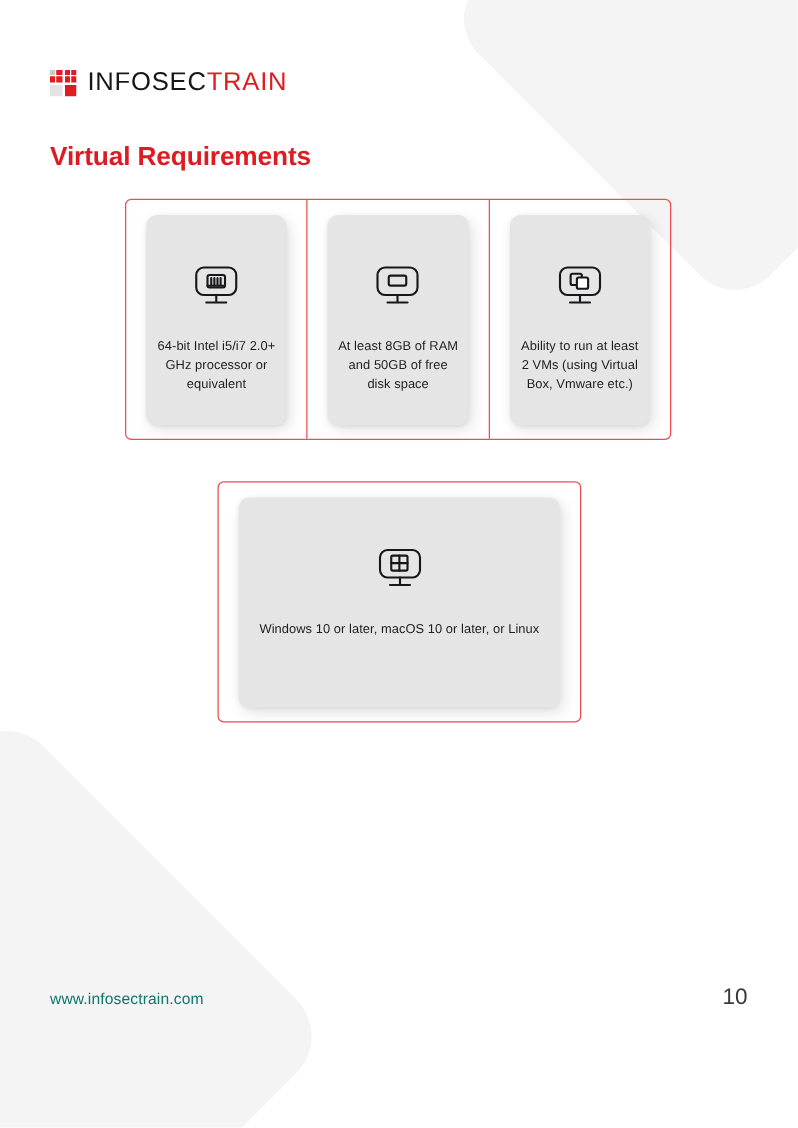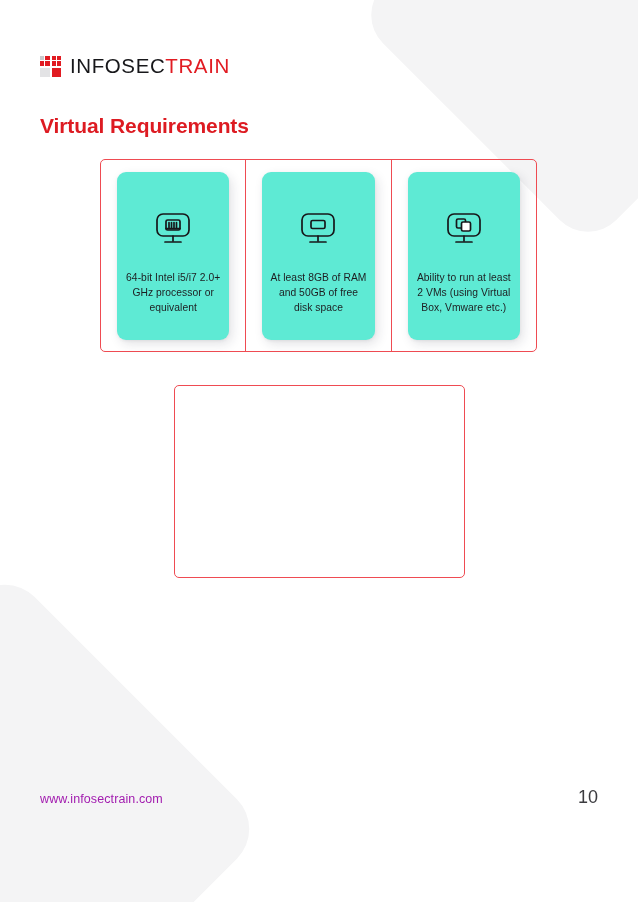--- a/index.html
+++ b/index.html
@@ -137,21 +137,21 @@
   .cell + .cell {
     border-left: 1.4px solid #ef4b52;
   }
 
   
   .card {
     position: relative;
     top: 12px;
     width: calc(100% - 32px);
     height: 168px;
-    background: #5eead4;
+    background: #e5e5e5;
     border-radius: 9px;
     box-shadow: 3px 4px 11px rgba(40, 40, 60, 0.13),
                 0 1px 3px rgba(40, 40, 60, 0.07);
     display: flex;
     flex-direction: column;
     align-items: center;
     padding: 0 8px;
   }
 
   .card-icon {
@@ -180,21 +180,21 @@
     left: 40px;
     right: 40px;
     bottom: 36px;
     display: flex;
     align-items: baseline;
     justify-content: space-between;
   }
 
   .footer-site {
     font-size: 12.5px;
-    color: #a21caf;
+    color: #0f766e;
     letter-spacing: 0.1px;
   }
 
   .footer-page {
     font-size: 18px;
     color: #3b3b3f;
     font-weight: 400;
   }
 </style>
 </head>
@@ -273,20 +273,34 @@
           </svg>
         </div>
         <div class="card-text">Ability to run at least 2 VMs (using Virtual Box, Vmware etc.)</div>
       </div>
     </div>
 
   </div>
 
   <div class="group group-two">
 
+    <div class="cell">
+      <div class="card">
+        <div class="card-icon">
+          <svg width="40" height="36" viewBox="0 0 40 36" fill="none" stroke="#17171a" stroke-width="1.7" stroke-linecap="round" stroke-linejoin="round">
+            <rect x="4" y="3" width="32" height="22" rx="6"></rect>
+            <path d="M20 25 v5"></path>
+            <path d="M12 31 h16"></path>
+            <rect x="13" y="7.5" width="13" height="12" rx="1.3"></rect>
+            <path d="M19.5 7.5 v12 M13 13.5 h13"></path>
+          </svg>
+        </div>
+        <div class="card-text">Windows 10 or later, macOS 10 or later, or Linux</div>
+      </div>
+    </div>
 
 
   </div>
 
   <div class="footer">
     <span class="footer-site">www.infosectrain.com</span>
     <span class="footer-page">10</span>
   </div>
 
 </div>

